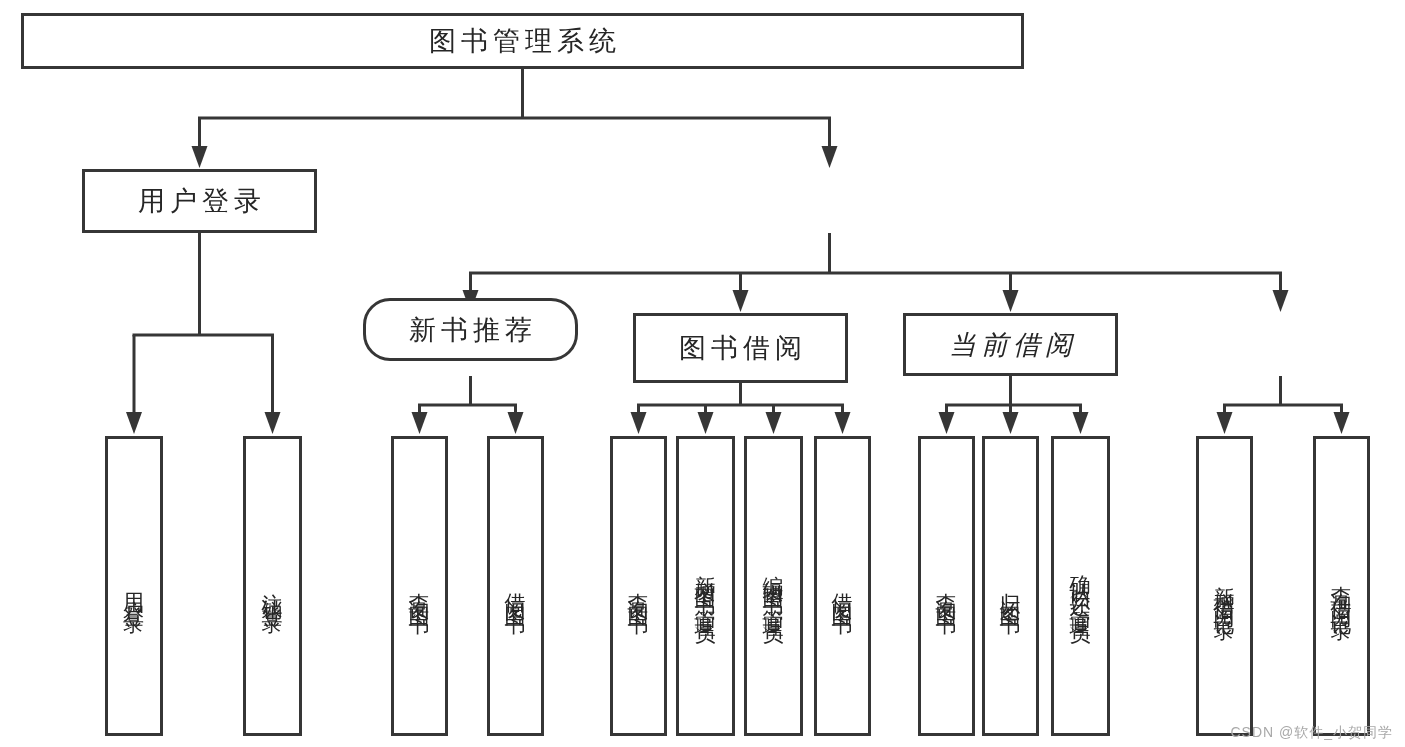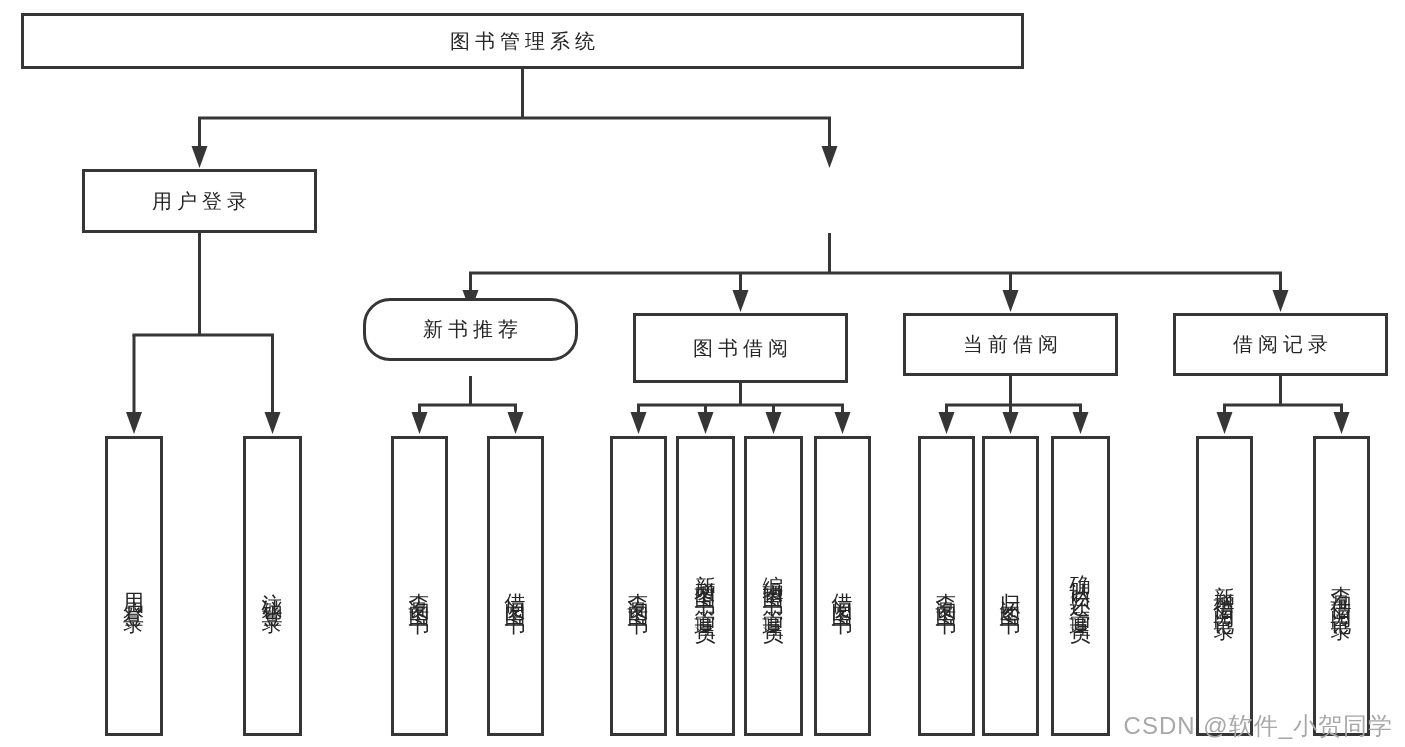--- a/index.html
+++ b/index.html
@@ -21,37 +21,37 @@
     position: absolute;
     box-sizing: border-box;
     border: 3px solid var(--line, #363636);
     background: #ffffff;
     display: flex;
     align-items: center;
     justify-content: center;
     color: var(--text, #262626);
   }
   .h-label {
-    font-size: 20px;
+    font-size: 27px;
     letter-spacing: 5px;
     margin-right: -5px;       
     white-space: nowrap;
   }
   .v-label {
     writing-mode: vertical-rl; 
     font-size: 21px;
     letter-spacing: 7px;
     margin-bottom: -7px;
     line-height: 1;
   }
   .watermark {
     position: absolute;
     right: 12px;
     bottom: 5px;
-    font-size: 24px;
+    font-size: 14px;
     letter-spacing: 1px;
     color: var(--wm, #a8a8a8);
     z-index: 5;
     white-space: nowrap;
   }
 </style>
 </head>
 <body>
 
 <div class="canvas">
@@ -118,25 +118,22 @@
   <div class="box" style="left:82px; top:169px; width:235px; height:64px;">
     <span class="h-label">用户登录</span>
   </div>
 
   <div class="box" style="left:363px; top:298px; width:215px; height:63px;border-radius:27px;">
     <span class="h-label">新书推荐</span>
   </div>
   <div class="box" style="left:633px; top:313px; width:215px; height:70px;">
     <span class="h-label">图书借阅</span>
   </div>
-  <div class="box" style="left:903px; top:313px; width:215px; height:63px;">
+  <div class="box" style="left:903px; top:313px; width:215px; height:63px;font-style:italic;">
     <span class="h-label">当前借阅</span>
-  </div>
-  <div class="box" style="left:1173px; top:313px; width:215px; height:63px;">
-    <span class="h-label">借阅记录</span>
   </div>
 
   <div class="box" style="left:105px; top:436px; width:58px; height:300px;">
     <span class="v-label">用户登录</span>
   </div>
   <div class="box" style="left:243px; top:436px; width:59px; height:300px;">
     <span class="v-label">注销登录</span>
   </div>
 
   <div class="box" style="left:391px; top:436px; width:57px; height:300px;">

